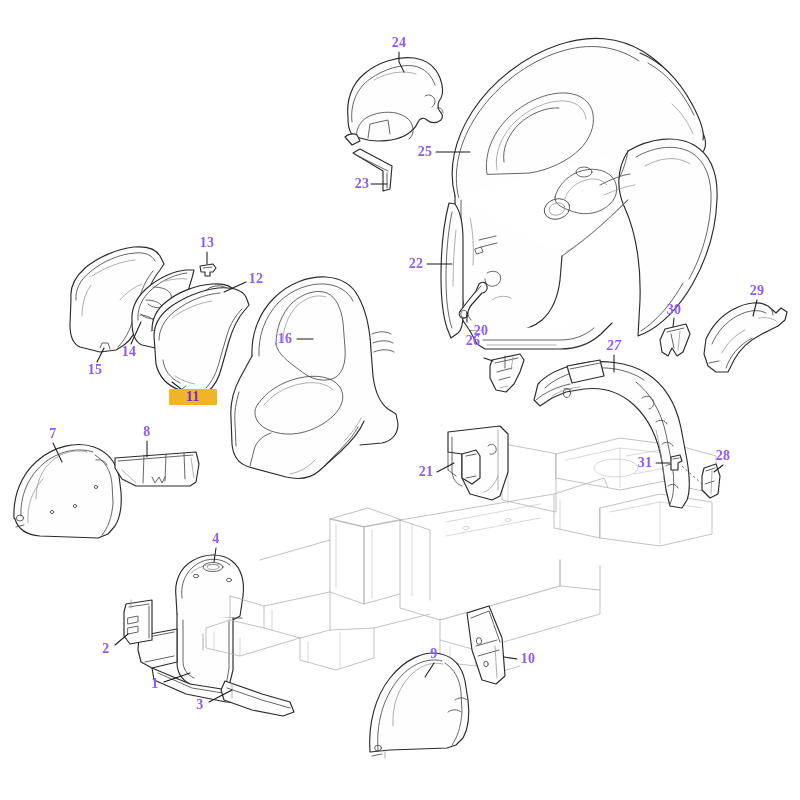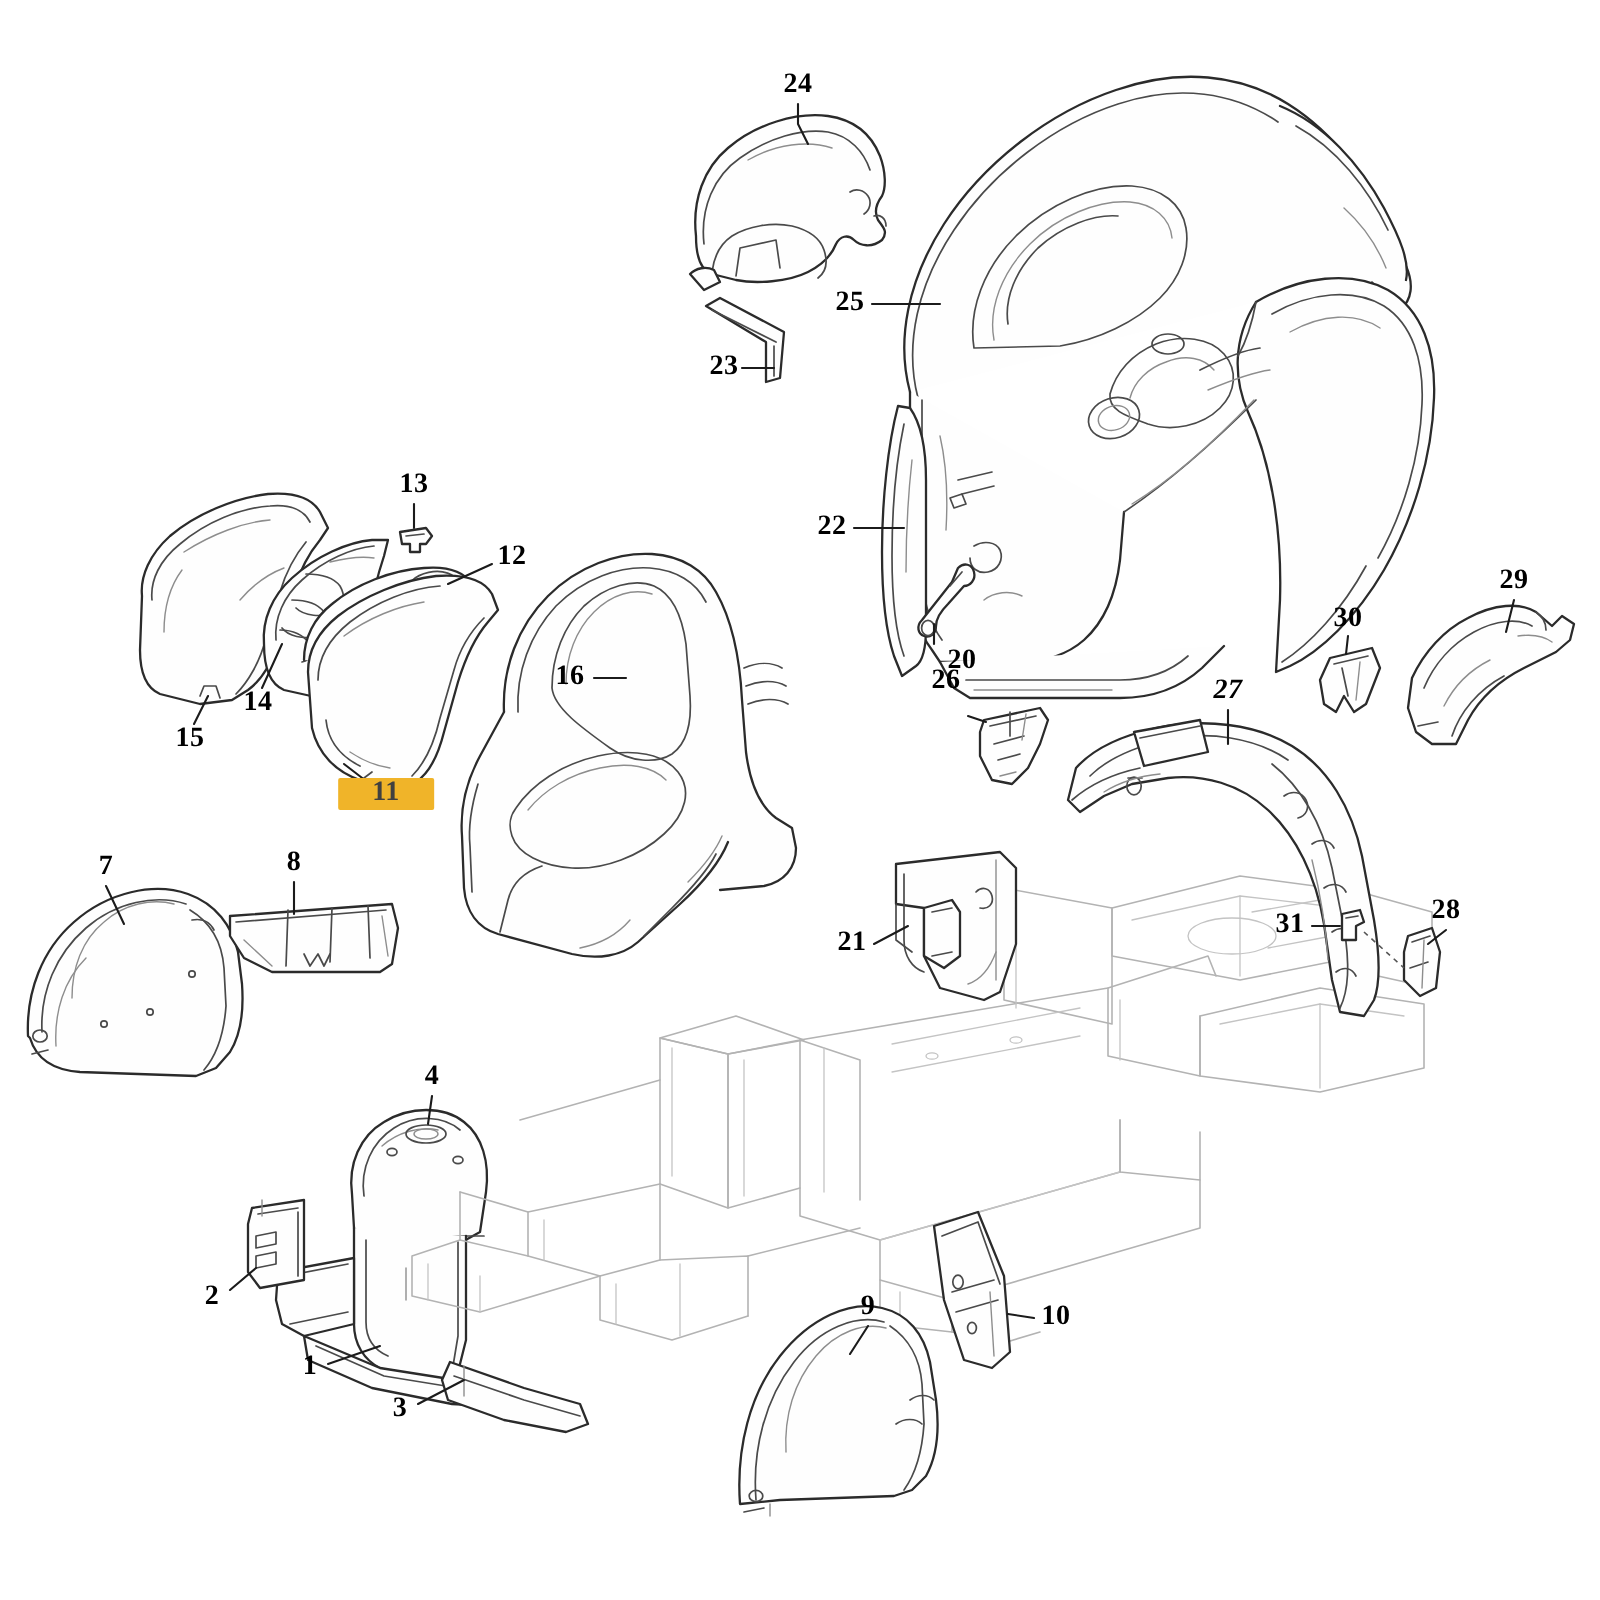--- a/index.html
+++ b/index.html
@@ -73,30 +73,30 @@
     stroke: #555555;
     stroke-width: 0.8;
     fill: none;
     stroke-dasharray: 2.5 2.5;
   }
   .callout-label {
     position: absolute;
     font-family: "Liberation Serif", serif;
     font-size: 14px;
     font-weight: 700;
-    color: #000000;
+    color: #8b5cf6;
     line-height: 1;
     letter-spacing: 0.3px;
     white-space: nowrap;
     transform: translate(-50%, -50%);
     user-select: none;
   }
   .callout-label.highlighted {
     background: #f0b429;
-    color: #404040;
+    color: #6d28d9;
     padding: 1px 17px;
     border-radius: 1px;
   }
 </style>
 </head>
 <body>
 
 <div id="diagram-root">
 
   <svg id="parts-svg" viewBox="0 0 800 800">

